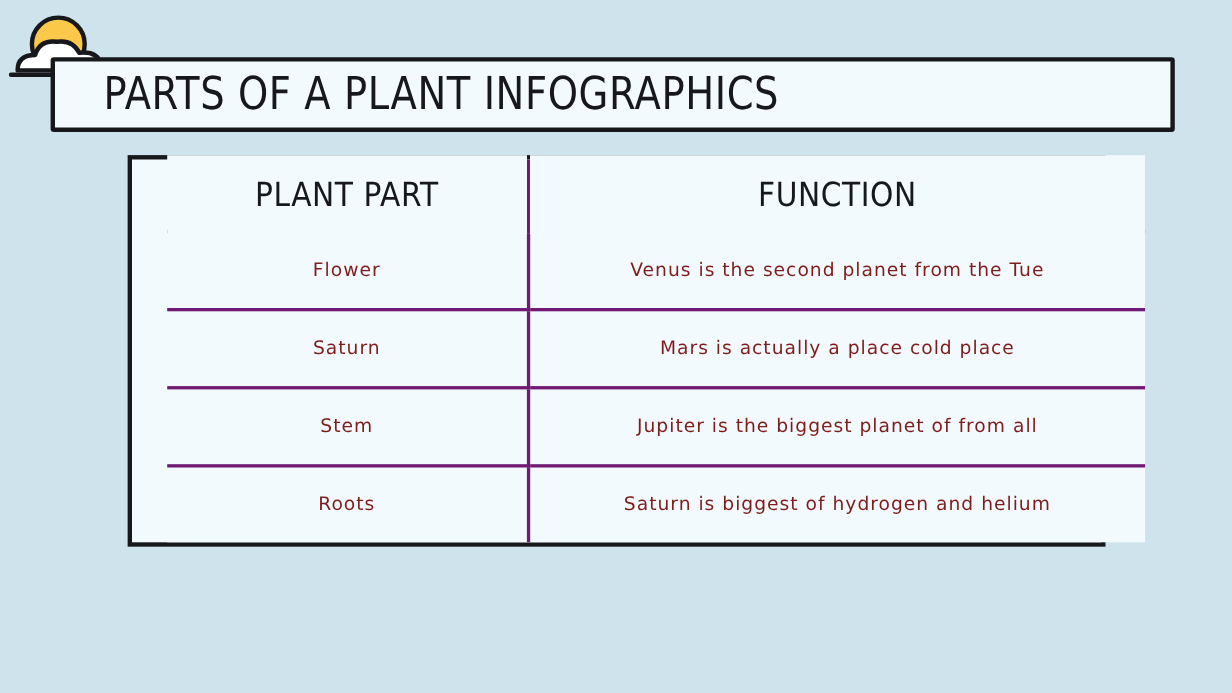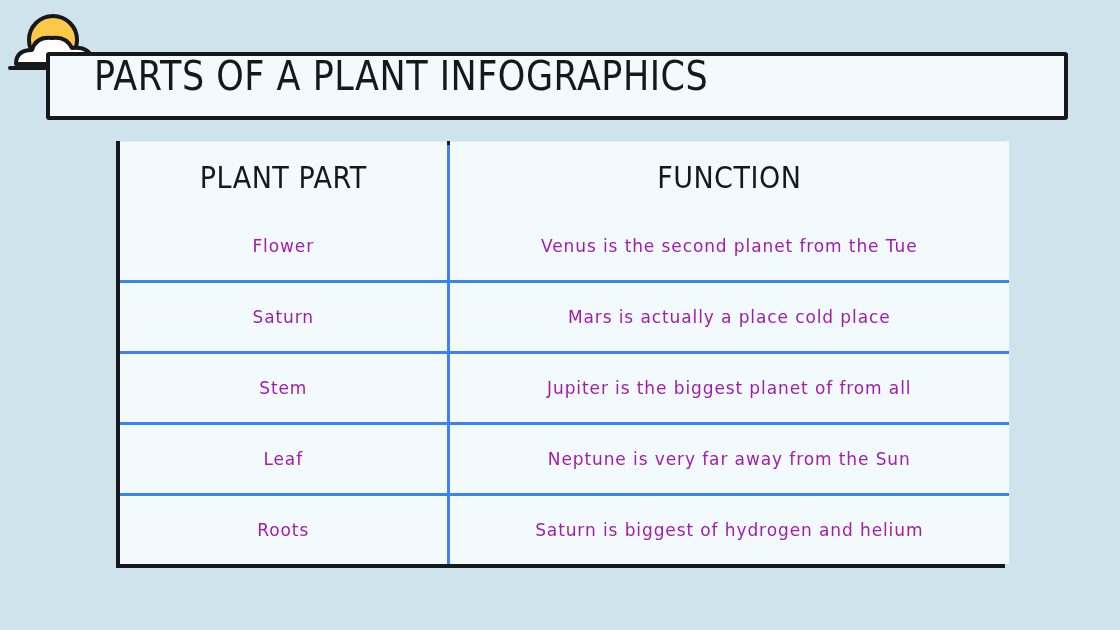--- a/index.html
+++ b/index.html
@@ -30,21 +30,21 @@
     position: absolute;
     left: 46px;
     top: 52px;
     width: 1022px;
     height: 68px;
     background: #f2fafd;
     border: 4px solid #16181c;
     border-radius: 3px;
     box-sizing: border-box;
     display: flex;
-    align-items: flex-start;
+    align-items: center;
   }
   .title-text {
     margin-left: 44px;
     font-family: "DejaVu Sans", sans-serif;
     font-size: 35px;
     letter-spacing: 0.5px;
     color: #16181c;
     font-weight: 400;
     transform: scaleY(1.18);
     transform-origin: left center;
@@ -52,32 +52,33 @@
 
   
   .table-wrap {
     position: absolute;
     left: 116px;
     top: 141px;
     width: 889px;
     border: 4px solid #16181c;
     box-sizing: border-box;
     background: #f2fafd;
+    padding-left: 32px;
   }
   table {
     border-collapse: collapse;
     width: 100%;
     table-layout: fixed;
   }
   td, th {
-    border: 3px solid #3b82f6;
+    border: 3px solid #701a75;
     background: #f2fafd;
     text-align: center;
     vertical-align: middle;
-    color: #a21caf;
+    color: #7f1d1d;
     font-weight: 400;
   }
   thead th {
     height: 62px;
     font-size: 27px;
     color: #16181c;
     letter-spacing: 0.5px;
     transform: scaleY(1.12);
   }
   tbody td {
@@ -131,22 +132,18 @@
       </tr>
       <tr>
         <td>Saturn</td>
         <td>Mars is actually a place cold place</td>
       </tr>
       <tr>
         <td>Stem</td>
         <td>Jupiter is the biggest planet of from all</td>
       </tr>
       <tr>
-        <td>Leaf</td>
-        <td>Neptune is very far away from the Sun</td>
-      </tr>
-      <tr>
         <td>Roots</td>
         <td>Saturn is biggest of hydrogen and helium</td>
       </tr>
     </tbody>
   </table>
 </div>
 
 </body></html>

